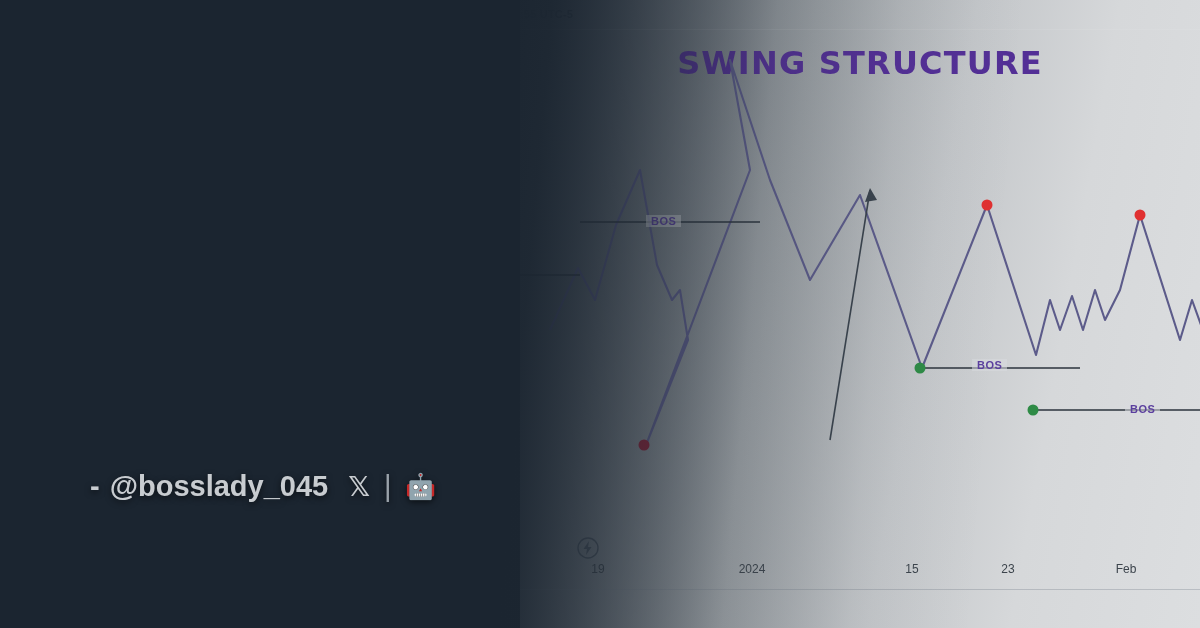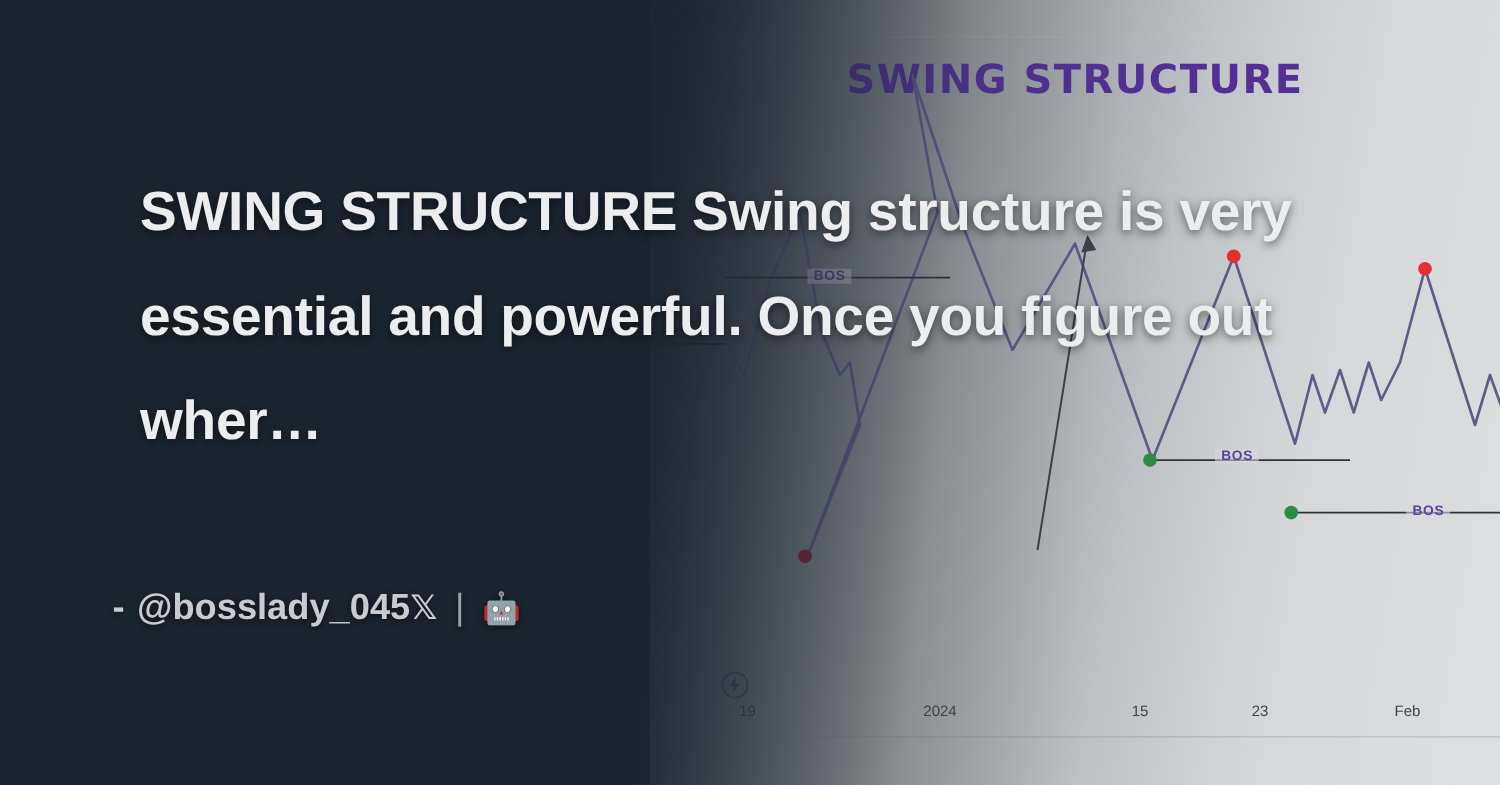--- a/index.html
+++ b/index.html
@@ -112,21 +112,21 @@
     display:flex;
     align-items:center;
     gap:0px;
     font-size:29px;
     font-weight:bold;
     color:#c8ccd0;
     text-shadow:0 2px 6px rgba(0,0,0,0.6);
     white-space:nowrap;
   }
   .attribution .dash { margin-right:10px; }
-  .attribution .handle { margin-right:0; }
+  .attribution .handle { margin-right:20px; }
   .x-glyph {
     font-size:27px;
     color:#c8ccd0;
     margin-right:14px;
     font-family:"DejaVu Sans", sans-serif;
   }
   .pipe { color:#9aa2aa; margin-right:14px; font-weight:normal; }
   .bot-glyph {
     font-size:25px;
     margin-right:12px;
@@ -186,23 +186,20 @@
       </div>
 
     <svg class="zap-icon" viewBox="0 0 24 24">
       <circle cx="12" cy="12" r="10" fill="none" stroke="#4a535e" stroke-width="1.4"></circle>
       <polygon points="13,5 7.5,13 11,13 10,19 15.5,11 12,11" fill="#4a535e"></polygon>
     </svg>
   </div>
 
   <div class="overlay"></div>
 
-  <div class="content">
-    <div class="headline">SWING STRUCTURE Swing structure is very essential and powerful. Once you figure out wher…</div>
-  </div>
 
   <div class="attribution">
     <span class="dash">-</span>
     <span class="handle">@bosslady_045</span>
     <span class="x-glyph">𝕏</span>
     <span class="pipe">|</span>
     <span class="bot-glyph">🤖</span>
   </div>
 
 </div>

